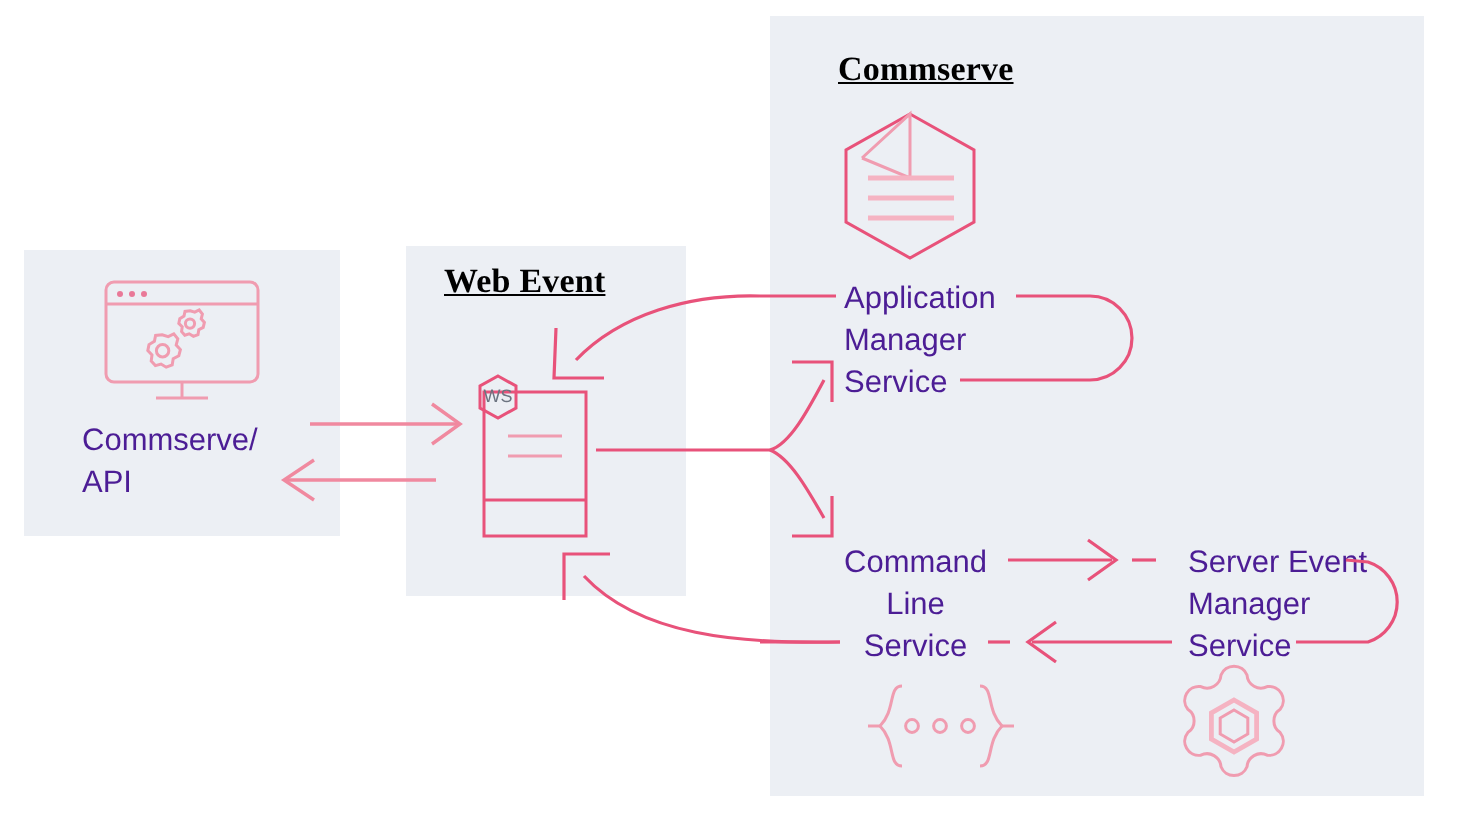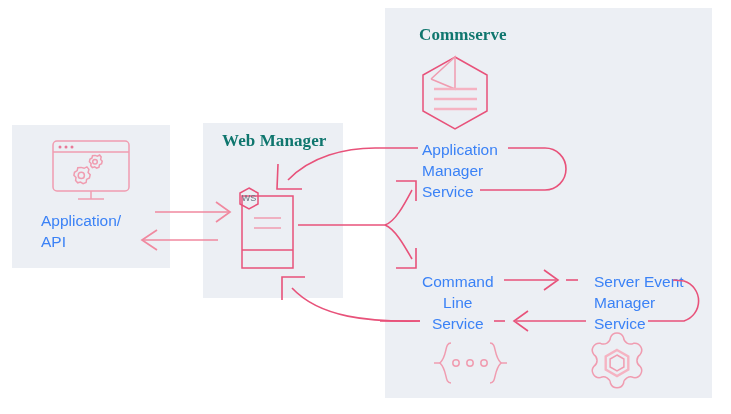--- a/index.html
+++ b/index.html
@@ -20,30 +20,31 @@
     background: #eceff4;
   }
   #panel-webconsole { left: 12px;  top: 125px; width: 158px; height: 143px; }
   #panel-webserver  { left: 203px; top: 123px; width: 140px; height: 175px; }
   #panel-commserve  { left: 385px; top: 8px;   width: 327px; height: 390px; }
 
   .panel-title {
     position: absolute;
     font-family: "Liberation Serif", serif;
     font-weight: bold;
-    color: #0f766e;
+    color: #000000;
     letter-spacing: 0.1px;
     white-space: nowrap;
+    text-decoration: underline;
   }
   #title-webserver { left: 222px; top: 131px; font-size: 17px; }
   #title-commserve { left: 419px; top: 25px;  font-size: 17px; }
 
   .node-label {
     position: absolute;
-    color: #3b82f6;
+    color: #4c1d95;
     font-size: 15.5px;
     line-height: 21px;
     white-space: pre-line;
   }
   #label-webconsole { left: 41px;  top: 210px; }
   #label-appmgr     { left: 422px; top: 139px; }
   #label-cmdline    { left: 422px; top: 271px; text-align: center; }
   #label-sevmgr     { left: 594px; top: 271px; }
 
   .svg-layer {
@@ -67,24 +68,24 @@
 </style>
 </head>
 <body>
 
 <div id="canvas">
 
   <div class="panel" id="panel-webconsole"></div>
   <div class="panel" id="panel-webserver"></div>
   <div class="panel" id="panel-commserve"></div>
 
-  <div class="panel-title" id="title-webserver">Web Manager</div>
+  <div class="panel-title" id="title-webserver">Web Event</div>
   <div class="panel-title" id="title-commserve">Commserve</div>
 
-  <div class="node-label" id="label-webconsole">Application/
+  <div class="node-label" id="label-webconsole">Commserve/
 API</div>
   <div class="node-label" id="label-appmgr">Application
 Manager
 Service</div>
   <div class="node-label" id="label-cmdline">Command
 Line
 Service</div>
   <div class="node-label" id="label-sevmgr">Server Event
 Manager
 Service</div>

